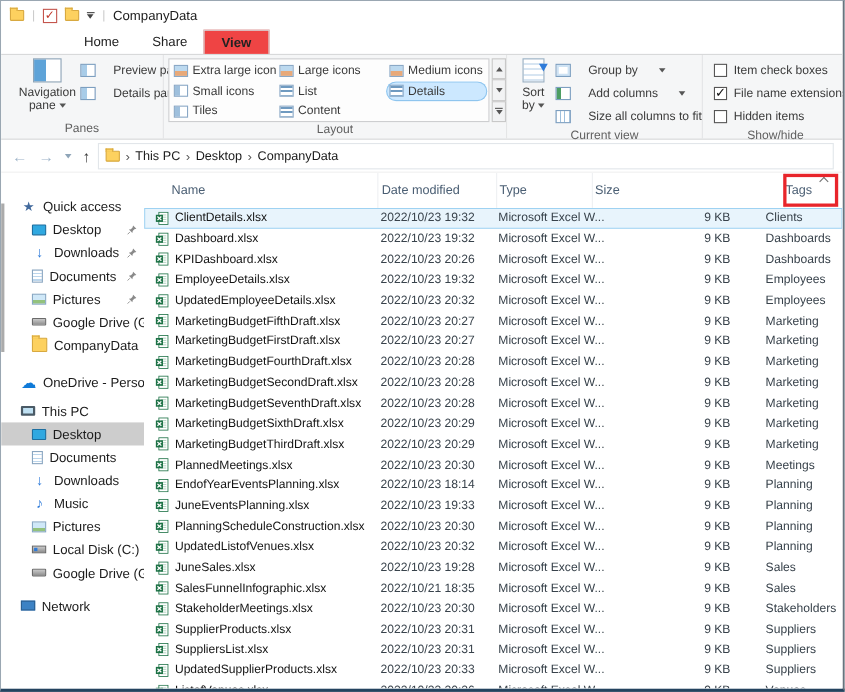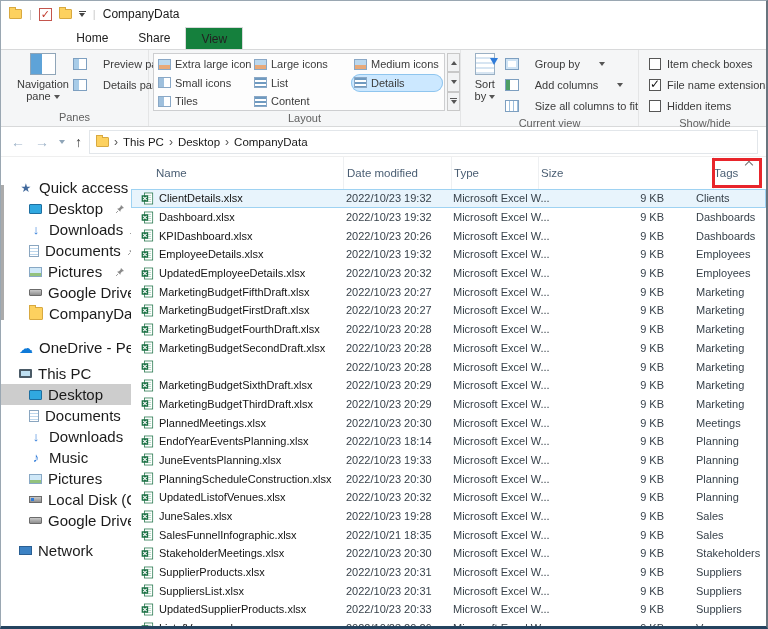--- a/index.html
+++ b/index.html
@@ -18,21 +18,21 @@
   .qat-check{width:13px;height:13px;border:1px solid #c4554d;background:#fff;color:#c0392b;font-size:11px;font-weight:bold;display:flex;align-items:center;justify-content:center;line-height:1;}
   .qat-check::after{content:"✓";}
   .qat-dd{display:flex;flex-direction:column;align-items:center;gap:1px;}
   .qat-dd::before{content:"";width:7px;border-top:1px solid #444;}
   .qat-dd::after{content:"";width:0;height:0;border-left:3px solid transparent;border-right:3px solid transparent;border-top:4px solid #444;}
   .wtitle{font-size:12px;color:#1b1b1b;}
   
   .tabsrow{position:absolute;top:26px;left:0;right:0;height:22px;display:flex;padding-left:7px;background:#fff;}
   .tab{padding:0 15px;display:flex;align-items:center;font-size:12px;color:#222;cursor:default;}
   .tab.k-file{background:#1979ca;color:#fff;padding:0 17px;margin-top:40px;}
-  .tab.active{background:#15803d;border:1px solid #d8d9da;border-bottom:none;position:relative;z-index:3;}
+  .tab.active{background:#ef4444;border:1px solid #d8d9da;border-bottom:none;position:relative;z-index:3;font-weight:bold;}
   
   .ribbon{position:absolute;top:48px;left:0;right:0;height:78px;background:#f5f6f7;border-top:1px solid #d8d9da;border-bottom:1px solid #d8d9da;display:flex;z-index:2;}
   .rgroup{display:flex;flex-direction:column;border-right:1px solid #e4e5e6;height:100%;}
   .rgroup-content{flex:1;display:flex;padding-top:3px;}
   .rgroup-label{height:16px;text-align:center;font-size:11px;color:#5f5f5f;line-height:14px;}
   .g-panes{width:148px;}
   .g-layout{width:314px;}
   .g-currentview{width:178px;}
   .g-showhide{flex:1;border-right:none;}
   .bigbtn{display:flex;flex-direction:column;align-items:center;width:60px;margin-left:16px;font-size:11px;color:#3b3b3b;text-align:center;line-height:12px;}
@@ -76,21 +76,21 @@
   .arrow.enabled{color:#3a3a3a;}
   .mini-chev{width:0;height:0;border-left:3px solid transparent;border-right:3px solid transparent;border-top:4px solid #8fa5b8;}
   .addrbox{position:absolute;left:88px;right:8px;top:3px;height:24px;border:1px solid #e2e6ea;display:flex;align-items:center;padding-left:6px;background:#fff;}
   .crumbw{display:flex;align-items:center;}
   .csep{color:#555;font-size:12px;padding:0 5px;}
   .csep::before{content:"›";}
   .ctext{font-size:11.5px;color:#1a1a1a;}
   
   .sidebar{position:absolute;left:0;top:156px;bottom:0;width:130px;overflow:hidden;background:#fff;padding-top:20px;}
   .side-scroll{position:absolute;left:0;top:184px;width:3px;height:135px;background:#ababab;}
-  .sitem{height:21px;display:flex;align-items:center;gap:6px;font-size:15px;color:#1b1b1b;white-space:nowrap;overflow:hidden;cursor:default;}
+  .sitem{height:21px;display:flex;align-items:center;gap:6px;font-size:12px;color:#1b1b1b;white-space:nowrap;overflow:hidden;cursor:default;}
   .sitem.lvl-0{padding-left:18px;}
   .sitem.lvl-1{padding-left:28px;}
   .sitem.selected{background:#cdcdcd;}
   .sic{flex:none;display:inline-flex;align-items:center;justify-content:center;width:14px;height:13px;}
   .pin{display:none;margin-left:auto;margin-right:6px;flex:none;}
   .sitem.pinned .pin{display:block;}
   .ic-star::before{content:"★";color:#41699c;font-size:12px;line-height:1;}
   .ic-desktop{width:13px;height:10px;background:#30a8e0;border:1px solid #1e6fa0;border-radius:1px;}
   .ic-download::before{content:"↓";color:#2f7bd9;font-weight:bold;font-size:13px;line-height:1;}
   .ic-document{width:10px;height:12px;border:1px solid #8aa6c0;background:repeating-linear-gradient(180deg,#fff 0 2px,#bcd6ec 2px 3px);}
@@ -564,20 +564,21 @@
           <span class="c-date">2022/10/23 20:28</span>
           <span class="c-type">Microsoft Excel W...</span>
           <span class="c-size">9 KB</span>
           <span class="c-tags">Marketing</span>
         </div>
         <div class="frow i-9">
           <span class="c-name">
             <svg class="xlicon" width="13" height="13">
               <use href="#sym-excel"></use>
             </svg>
+            <span class="fname">MarketingBudgetSeventhDraft.xlsx</span>
           </span>
           <span class="c-date">2022/10/23 20:28</span>
           <span class="c-type">Microsoft Excel W...</span>
           <span class="c-size">9 KB</span>
           <span class="c-tags">Marketing</span>
         </div>
         <div class="frow i-10">
           <span class="c-name">
             <svg class="xlicon" width="13" height="13">
               <use href="#sym-excel"></use>

